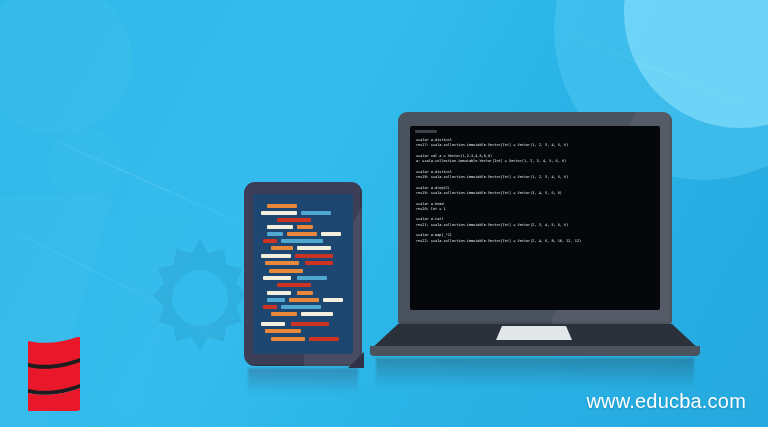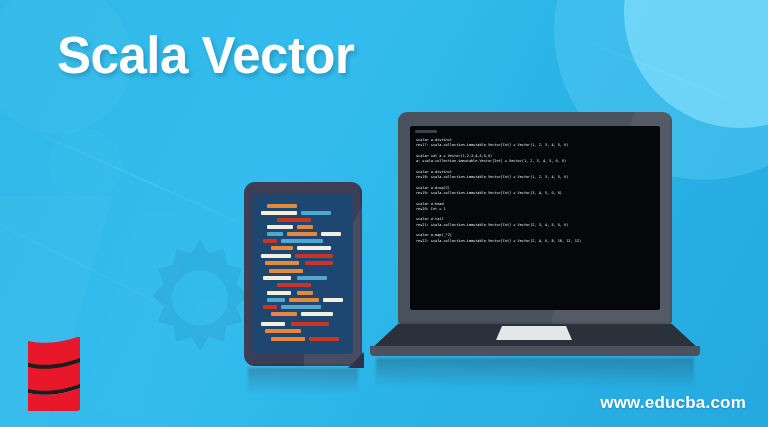--- a/index.html
+++ b/index.html
@@ -90,22 +90,22 @@
     position:absolute;
     left:22px; top:337px;
     width:64px; height:74px;
   }
 
   
   #watermark {
     position:absolute;
     right:22px; bottom:14px;
     color:#ffffff;
-    font-size:17px;
-    font-weight:bold;
+    font-size:20px;
+    font-weight:normal;
     letter-spacing:.2px;
     text-shadow:0 1px 2px rgba(0,60,90,.25);
   }
 
   
   #laptop { position:absolute; left:370px; top:112px; width:330px; height:252px; }
   .lid {
     position:absolute; left:28px; top:0;
     width:274px; height:212px;
     background:#4a525e;
@@ -225,21 +225,20 @@
   <div class="panel p2"></div>
   <div class="streak s1"></div>
   <div class="streak s2"></div>
   <div class="streak s3"></div>
 
   <svg class="gear" viewBox="0 0 100 100">
     <path fill="#0b4f72" d="M50 8l6 10 11-3 2 11 11 3-4 11 8 8-8 8 4 11-11 3-2 11-11-3-6 10-6-10-11 3-2-11-11-3 4-11-8-8 8-8-4-11 11-3 2-11 11 3z"></path>
     <circle cx="50" cy="50" r="20" fill="#2fb8e8"></circle>
   </svg>
 
-  <div id="title">Scala Vector</div>
 
   <svg id="scala-logo" viewBox="0 0 64 74">
     <path fill="#1d1d1d" d="M6 24c18 4 36 1 52-5v8C42 33 24 36 6 32z"></path>
     <path fill="#1d1d1d" d="M6 48c18 4 36 1 52-5v8C42 57 24 60 6 56z"></path>
     <path fill="#e8172a" d="M6 4c18 4 36 1 52-5v22C42 27 24 30 6 26z"></path>
     <path fill="#e8172a" d="M6 30c18 4 36 1 52-5v22C42 53 24 56 6 52z"></path>
     <path fill="#e8172a" d="M6 56c18 4 36 1 52-5v22C42 79 24 82 6 78z"></path>
   </svg>
 
   <div id="laptop">

